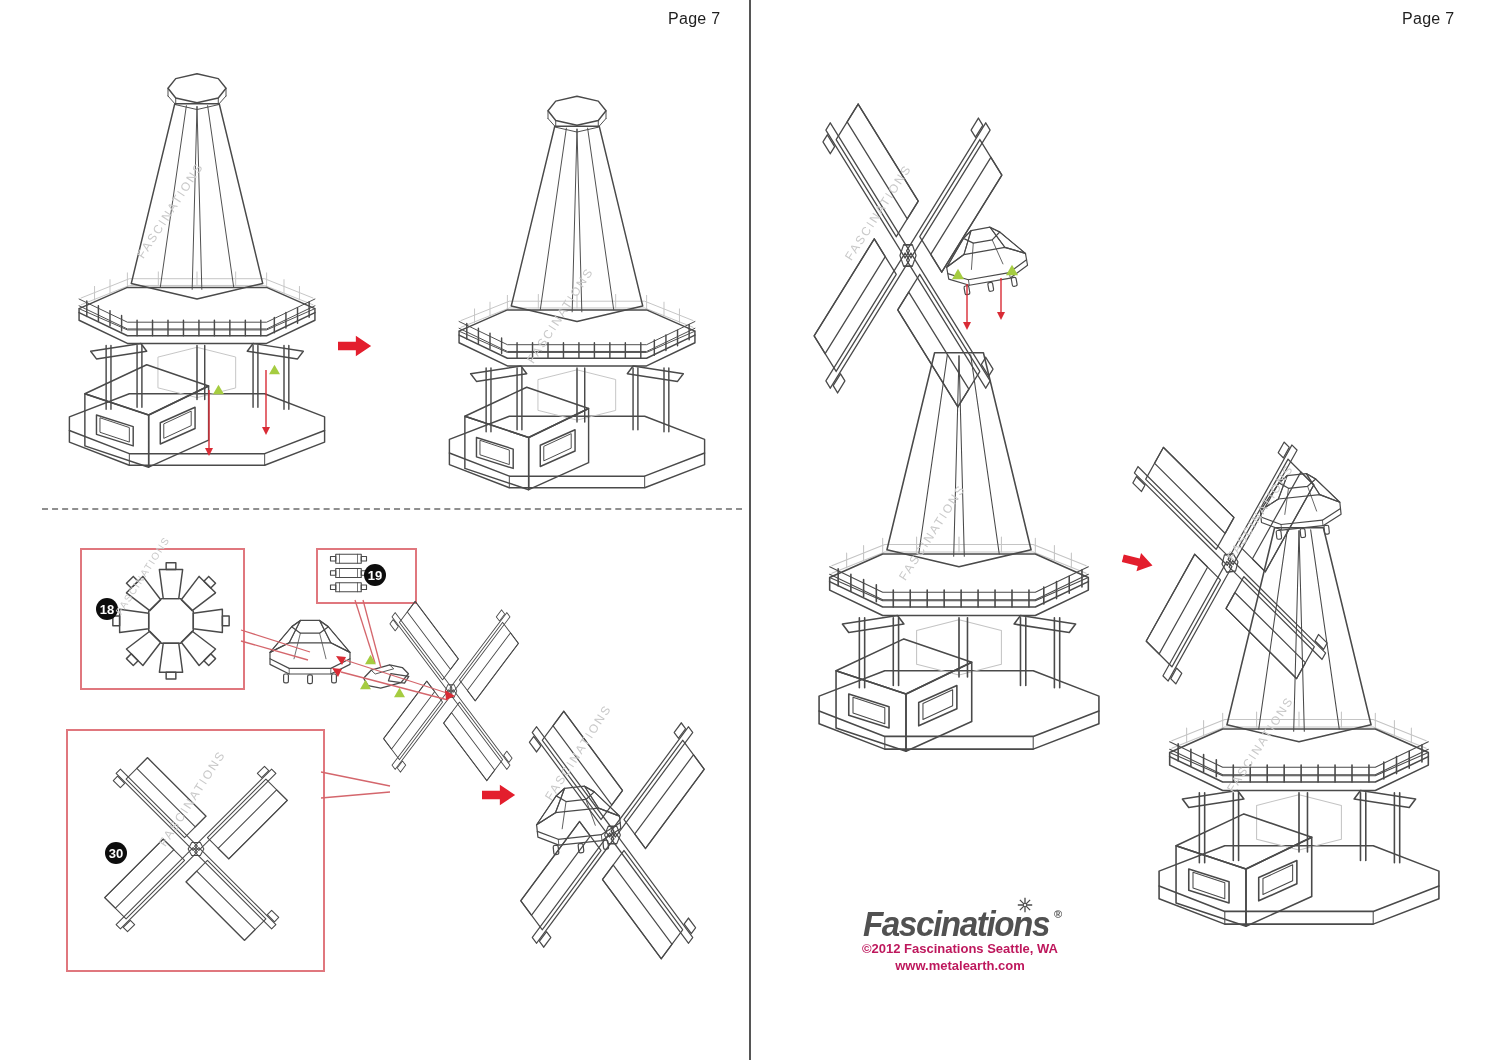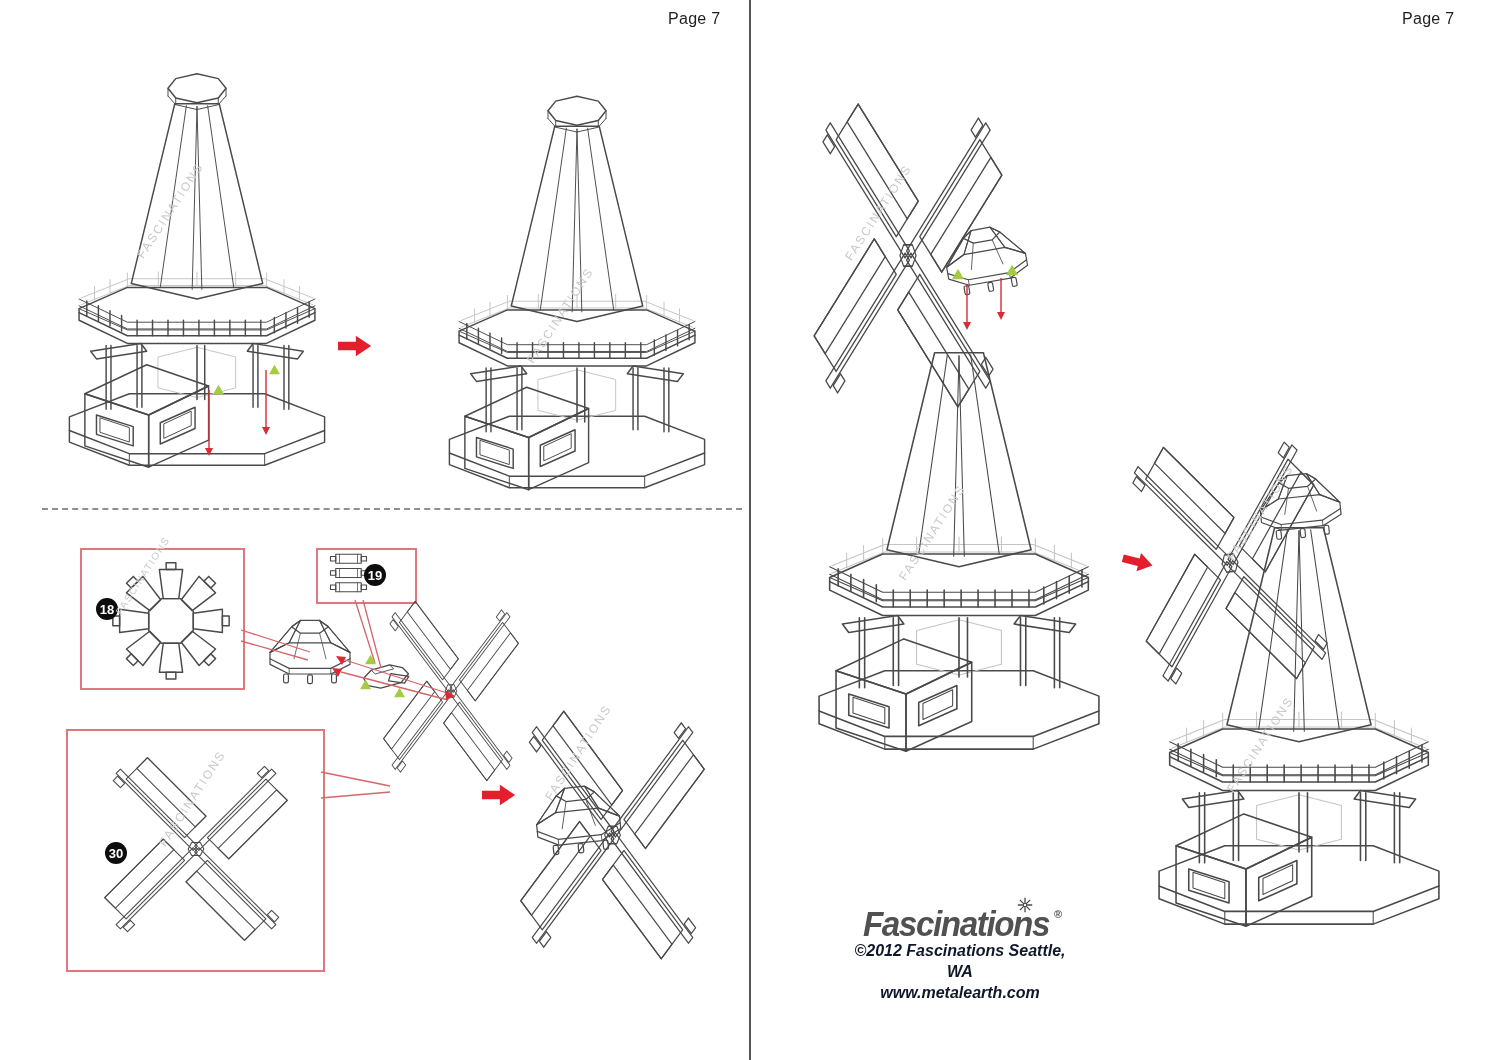--- a/index.html
+++ b/index.html
@@ -15,21 +15,21 @@
   .wm{position:absolute;color:#c9c9c9;font-size:12px;letter-spacing:2px;white-space:nowrap;
       transform:rotate(-57deg);transform-origin:0 50%;}
   .wm.small{font-size:10px;letter-spacing:1.5px;}
   .overlay{position:absolute;left:0;top:0;pointer-events:none;}
   .logo{position:absolute;text-align:center;}
   .brandrow{position:relative;display:inline-block;line-height:1;}
   .brand{font-size:35px;font-weight:bold;font-style:italic;letter-spacing:-1.5px;color:#515151;
          display:inline-block;transform:scaleX(.95);transform-origin:center;}
   .reg{font-size:11px;font-weight:bold;color:#515151;vertical-align:18px;}
   .logostar{position:absolute;right:28px;top:-10px;width:18px;height:18px;}
-  .logocopy,.logourl{font-size:16px;font-weight:bold;color:#0f172a;line-height:1.3;font-style:italic;}
+  .logocopy,.logourl{font-size:13px;font-weight:bold;color:#be185d;line-height:1.3;}
   
   .ln *{stroke:#4a4a4a;stroke-width:1.5;stroke-linejoin:round;stroke-linecap:round;fill:none;}
   .ln .thin{stroke-width:1;}
   .ln .faint{stroke:#c4c4c4;stroke-width:1;}
 </style>
 </head>
 <body>
 
 <div class="canvas">
 

